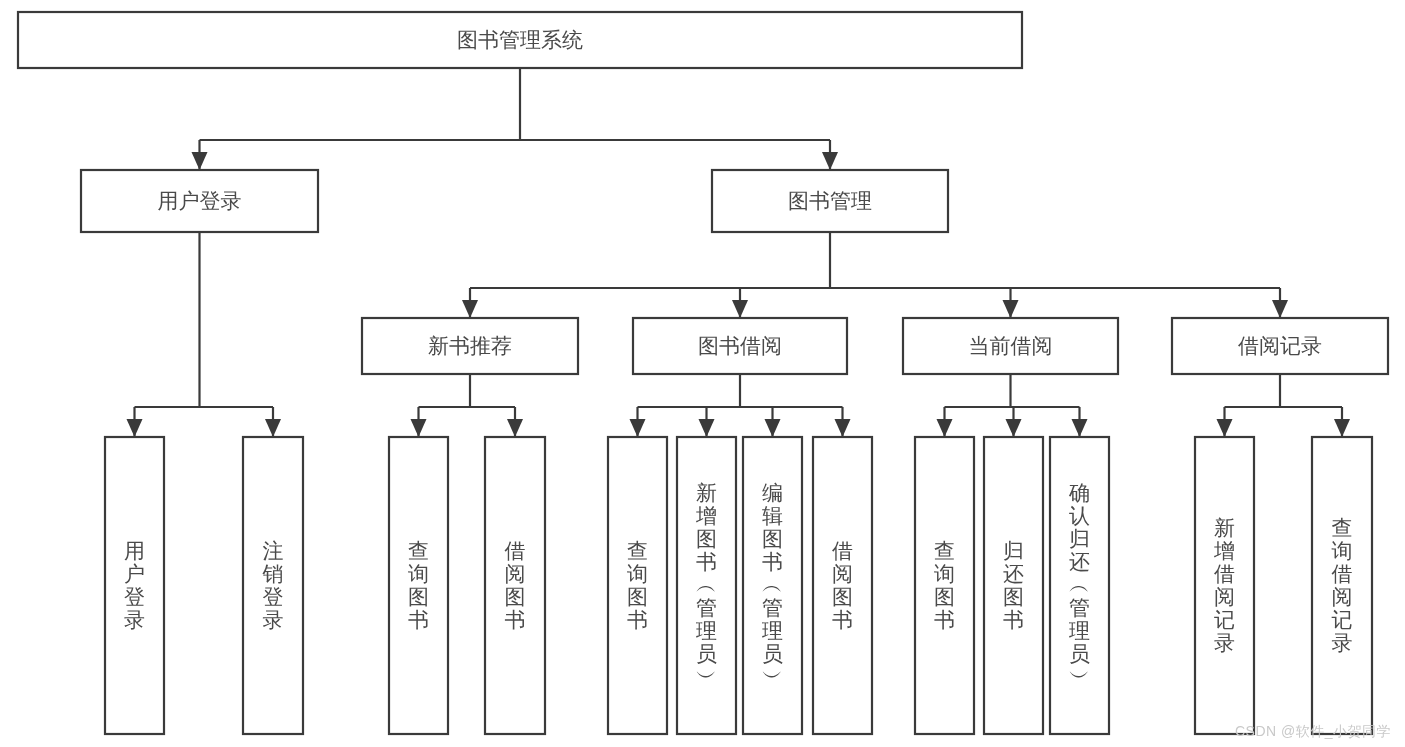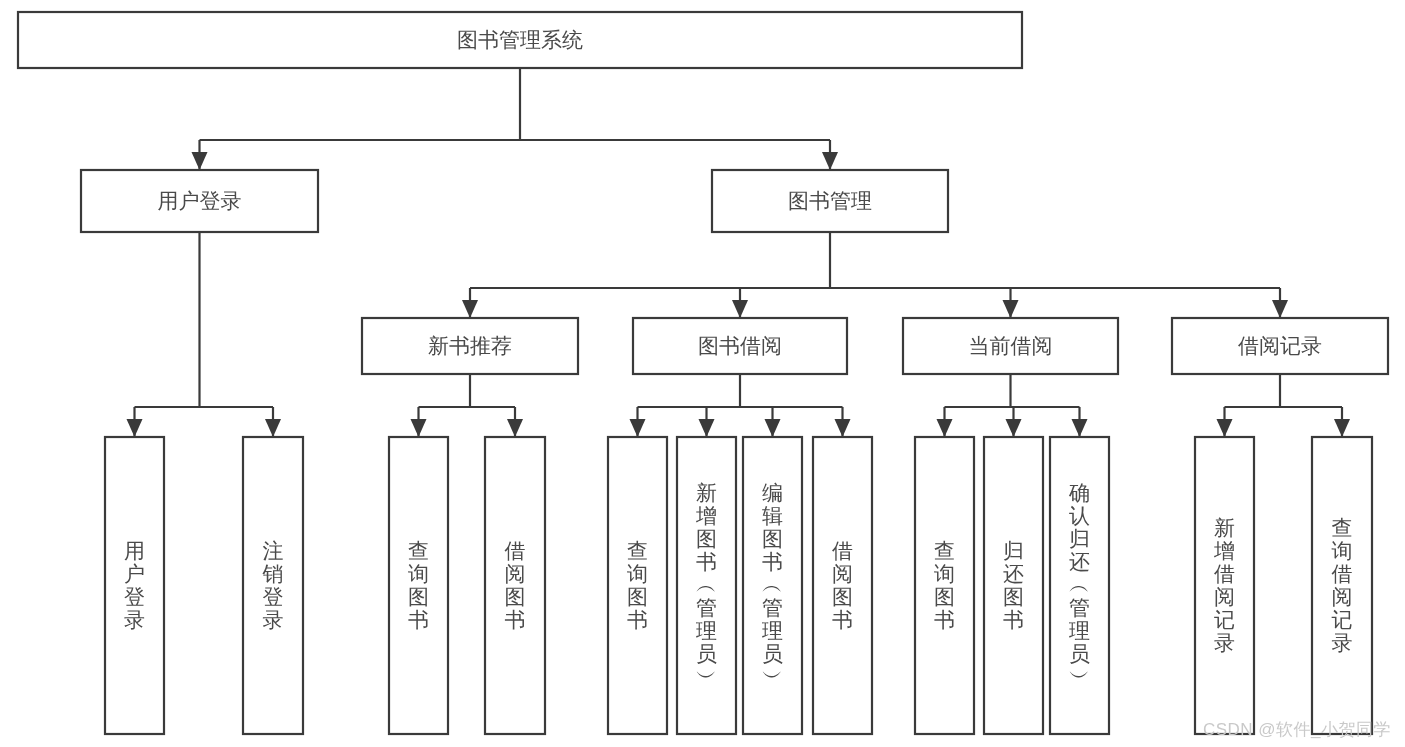--- a/index.html
+++ b/index.html
@@ -51,21 +51,21 @@
   }
   .arrow-head {
     fill: #3a3a3a;
     stroke: none;
   }
   .watermark {
     position: absolute;
     right: 14px;
     bottom: 6px;
     color: #c9c9c9;
-    font-size: 17px;
+    font-size: 14px;
     font-family: "Liberation Sans", "DejaVu Sans", sans-serif;
     letter-spacing: 0.5px;
     white-space: nowrap;
     pointer-events: none;
   }
 </style>
 </head>
 <body>
 
 <div id="diagram-root">

